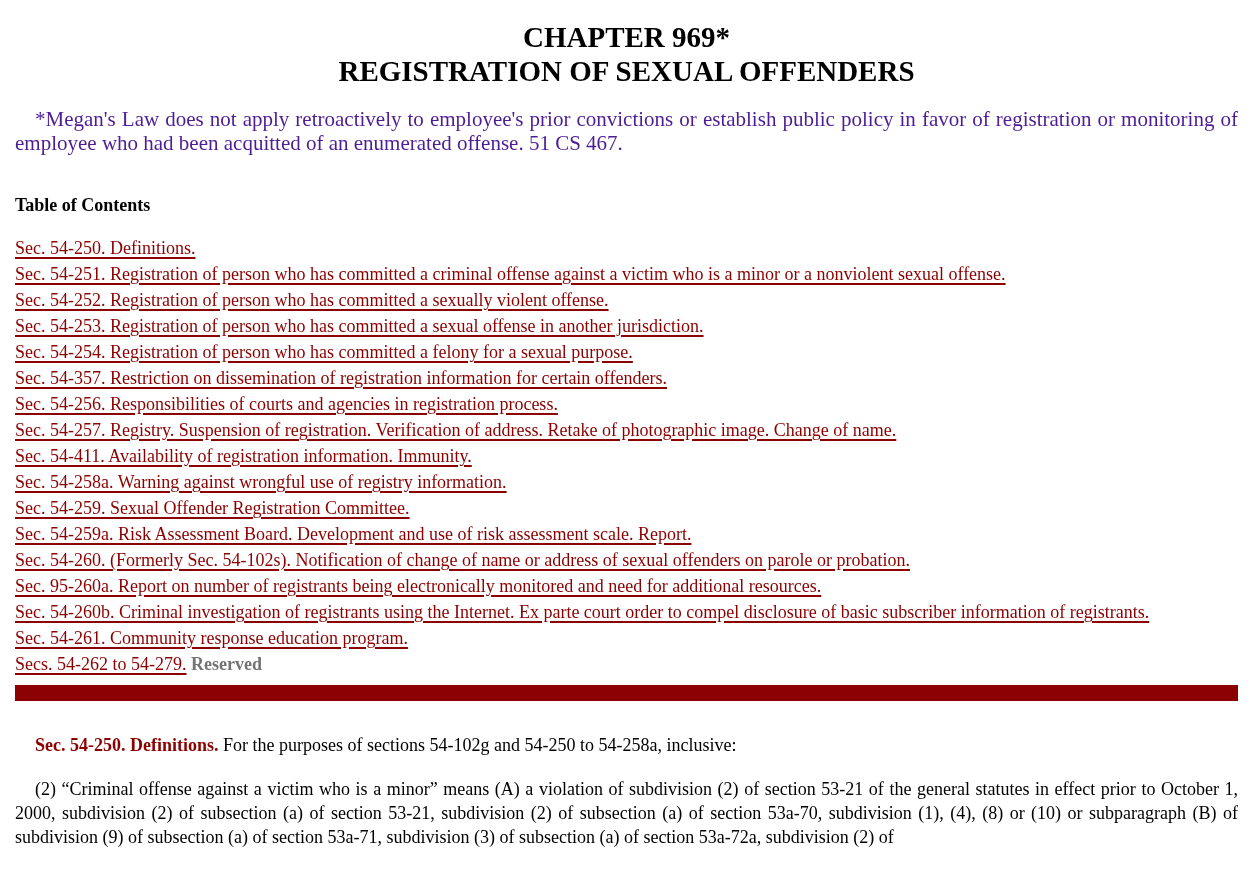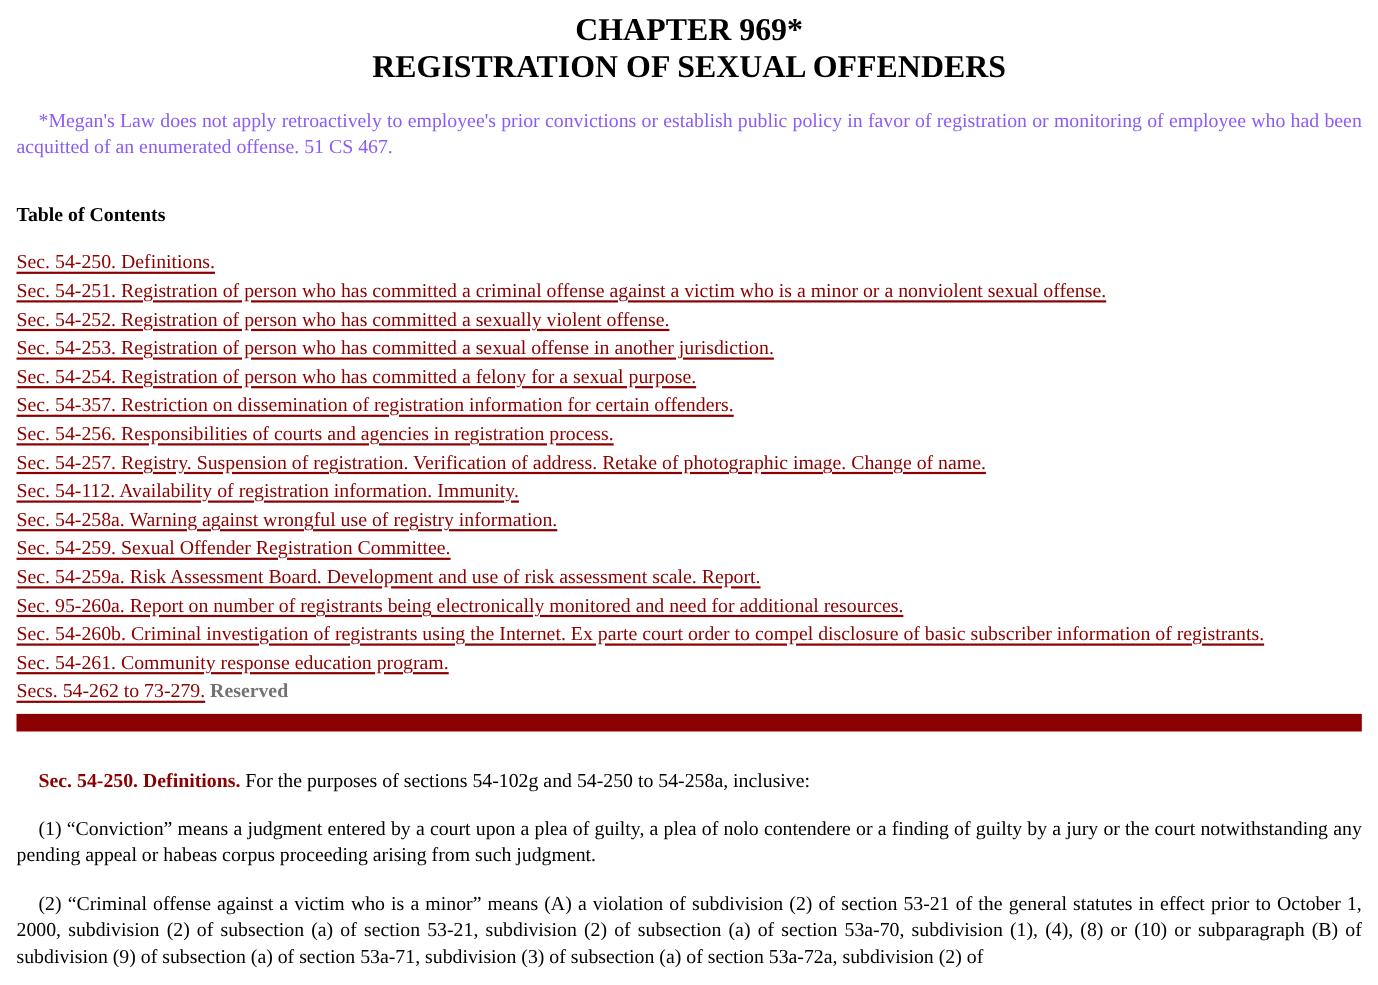--- a/index.html
+++ b/index.html
@@ -4,24 +4,24 @@
 <style>
   html, body { margin: 0; padding: 0; background: #ffffff; }
   body {
     width: 1253px; height: 895px; overflow: hidden;
     font-family: "Liberation Serif", "DejaVu Serif", serif;
     color: #000000;
   }
   .page { padding: 0 15px; position: relative; }
   .title {
     text-align: center; font-weight: bold; font-size: 29px;
-    line-height: 34px; margin: 0; padding-top: 10px;
+    line-height: 34px; margin: 0; padding-top: 20px;
   }
   .note {
-    color: #8b5cf6; font-size: 18px; line-height: 24px;
+    color: #4c1d95; font-size: 21px; line-height: 24px;
     text-align: justify; text-indent: 20px;
     margin: 19px 0 0 0;
   }
   .toc-heading {
     font-weight: bold; font-size: 18px; line-height: 24px;
     margin: 38px 0 0 0;
   }
   .toc { margin: 18px 0 0 0; padding: 0; list-style: none; }
   .toc li {
     font-size: 18px; line-height: 26px; color: #8b0000;
@@ -57,30 +57,30 @@
 
   <ul class="toc">
     <li><a href="#">Sec. 54-250. Definitions.</a></li>
     <li><a href="#">Sec. 54-251. Registration of person who has committed a criminal offense against a victim who is a minor or a nonviolent sexual offense.</a></li>
     <li><a href="#">Sec. 54-252. Registration of person who has committed a sexually violent offense.</a></li>
     <li><a href="#">Sec. 54-253. Registration of person who has committed a sexual offense in another jurisdiction.</a></li>
     <li><a href="#">Sec. 54-254. Registration of person who has committed a felony for a sexual purpose.</a></li>
     <li><a href="#">Sec. 54-357. Restriction on dissemination of registration information for certain offenders.</a></li>
     <li><a href="#">Sec. 54-256. Responsibilities of courts and agencies in registration process.</a></li>
     <li><a href="#">Sec. 54-257. Registry. Suspension of registration. Verification of address. Retake of photographic image. Change of name.</a></li>
-    <li><a href="#">Sec. 54-112. Availability of registration information. Immunity.</a></li>
+    <li><a href="#">Sec. 54-411. Availability of registration information. Immunity.</a></li>
     <li><a href="#">Sec. 54-258a. Warning against wrongful use of registry information.</a></li>
     <li><a href="#">Sec. 54-259. Sexual Offender Registration Committee.</a></li>
     <li><a href="#">Sec. 54-259a. Risk Assessment Board. Development and use of risk assessment scale. Report.</a></li>
+    <li><a href="#">Sec. 54-260. (Formerly Sec. 54-102s). Notification of change of name or address of sexual offenders on parole or probation.</a></li>
     <li><a href="#">Sec. 95-260a. Report on number of registrants being electronically monitored and need for additional resources.</a></li>
     <li class="wrap" style="padding-right:82px;"><a href="#">Sec. 54-260b. Criminal investigation of registrants using the Internet. Ex parte court order to compel disclosure of basic subscriber information of registrants.</a></li>
     <li><a href="#">Sec. 54-261. Community response education program.</a></li>
-    <li><a href="#">Secs. 54-262 to 73-279.</a> <span class="reserved">Reserved</span></li>
+    <li><a href="#">Secs. 54-262 to 54-279.</a> <span class="reserved">Reserved</span></li>
   </ul>
 
   <div class="bar"></div>
 
   <div class="body-text">
     <p class="first"><span class="sec-head">Sec. 54-250. Definitions.</span><span> For the purposes of sections 54-102g and 54-250 to 54-258a, inclusive:</span></p>
-    <p>(1) “Conviction” means a judgment entered by a court upon a plea of guilty, a plea of nolo contendere or a finding of guilty by a jury or the court notwithstanding any pending appeal or habeas corpus proceeding arising from such judgment.</p>
     <p>(2) “Criminal offense against a victim who is a minor” means (A) a violation of subdivision (2) of section 53-21 of the general statutes in effect prior to October 1, 2000, subdivision (2) of subsection (a) of section 53-21, subdivision (2) of subsection (a) of section 53a-70, subdivision (1), (4), (8) or (10) or subparagraph (B) of subdivision (9) of subsection (a) of section 53a-71, subdivision (3) of subsection (a) of section 53a-72a, subdivision (2) of</p>
   </div>
 </div>
 
 </body></html>

